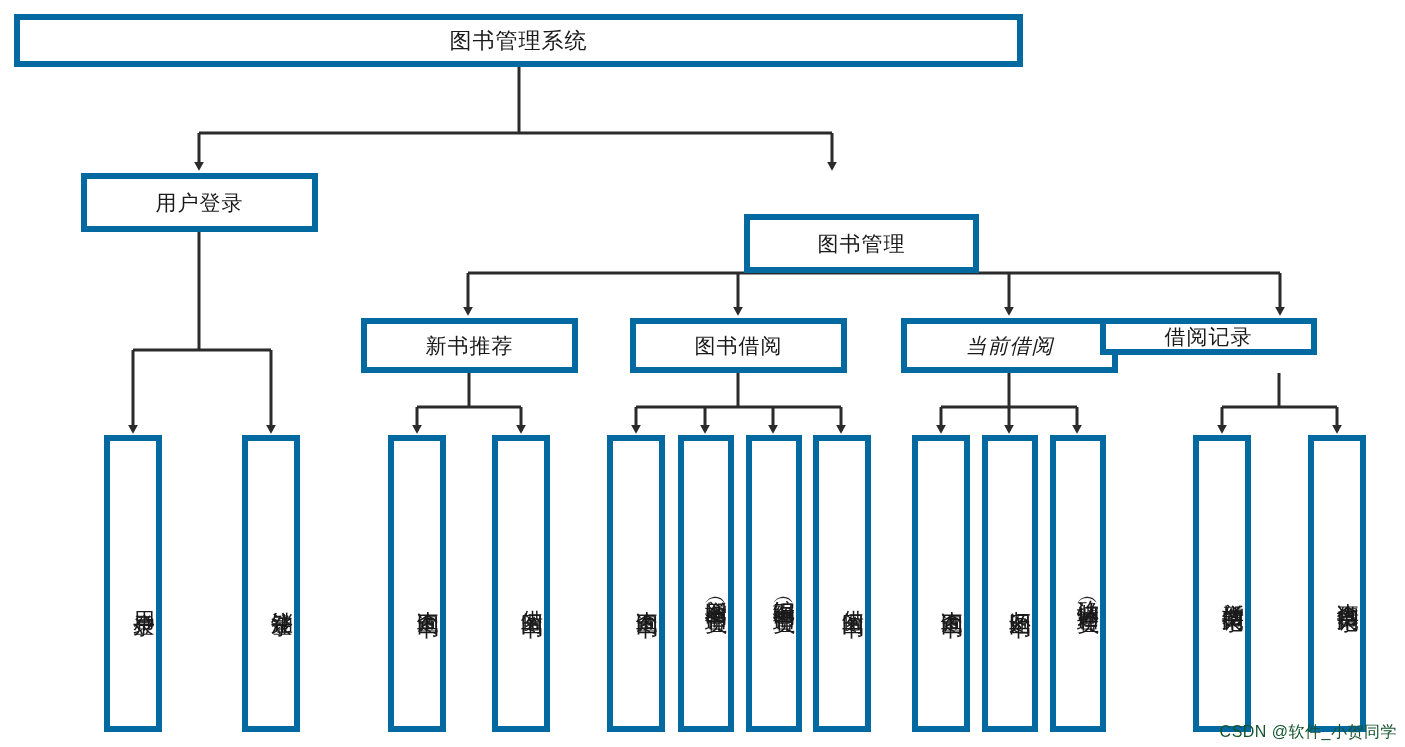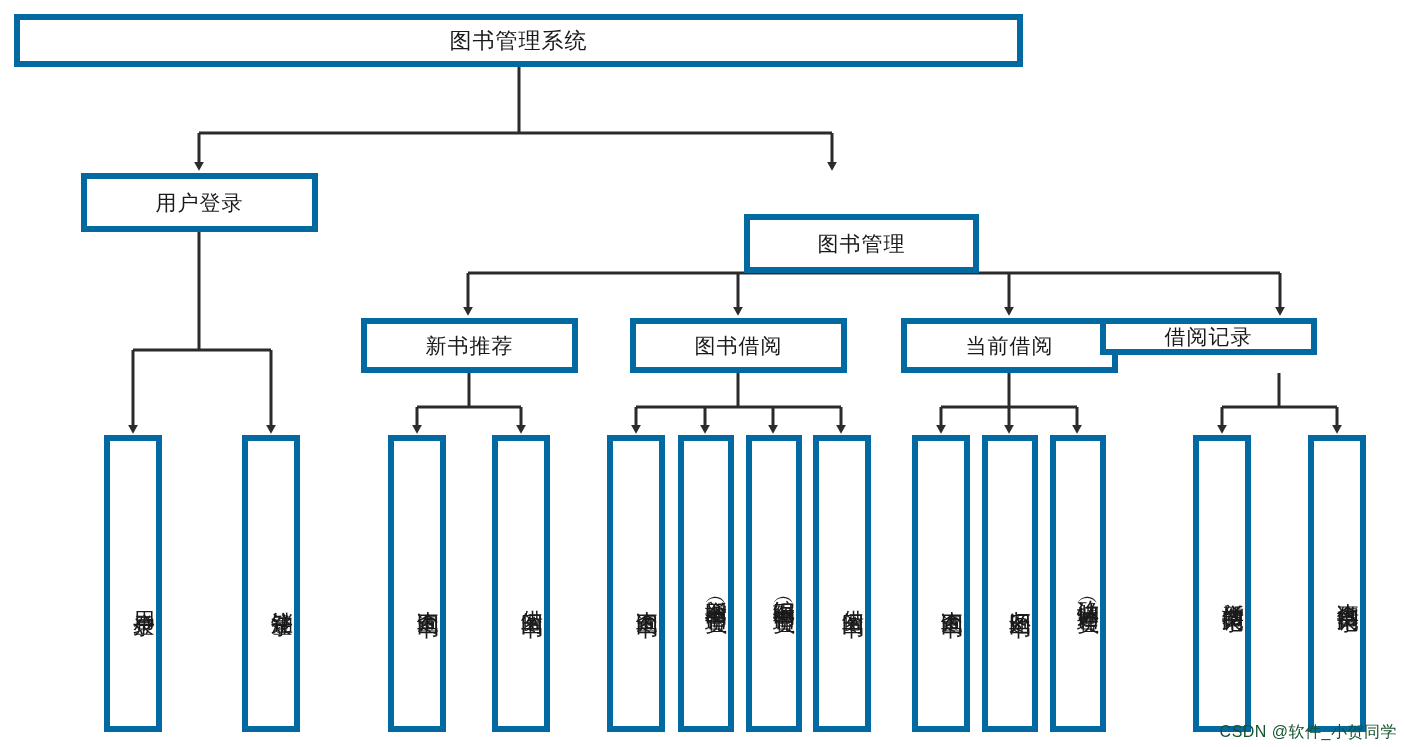--- a/index.html
+++ b/index.html
@@ -118,21 +118,21 @@
   <div class="node h-node" style="left:744px;top:173px;width:235px;height:59px;margin-top:41px;">
     <span class="label">图书管理</span>
   </div>
 
   <div class="node h-node" style="left:630px;top:318px;width:217px;height:55px;">
     <span class="label">图书借阅</span>
   </div>
   <div class="node h-node" style="left:361px;top:318px;width:217px;height:55px;">
     <span class="label">新书推荐</span>
   </div>
-  <div class="node h-node" style="left:901px;top:318px;width:217px;height:55px;">
+  <div class="node h-node" style="left:901px;top:318px;width:217px;height:55px;font-style:italic;">
     <span class="label">当前借阅</span>
   </div>
   <div class="node h-node" style="left:1100px;top:318px;width:217px;height:37px;">
     <span class="label">借阅记录</span>
   </div>
 
   <div class="node leaf" style="left:104px;top:435px;width:58px;height:297px;">
     <span class="label">用户登录</span>
   </div>
   <div class="node leaf" style="left:242px;top:435px;width:58px;height:297px;">

